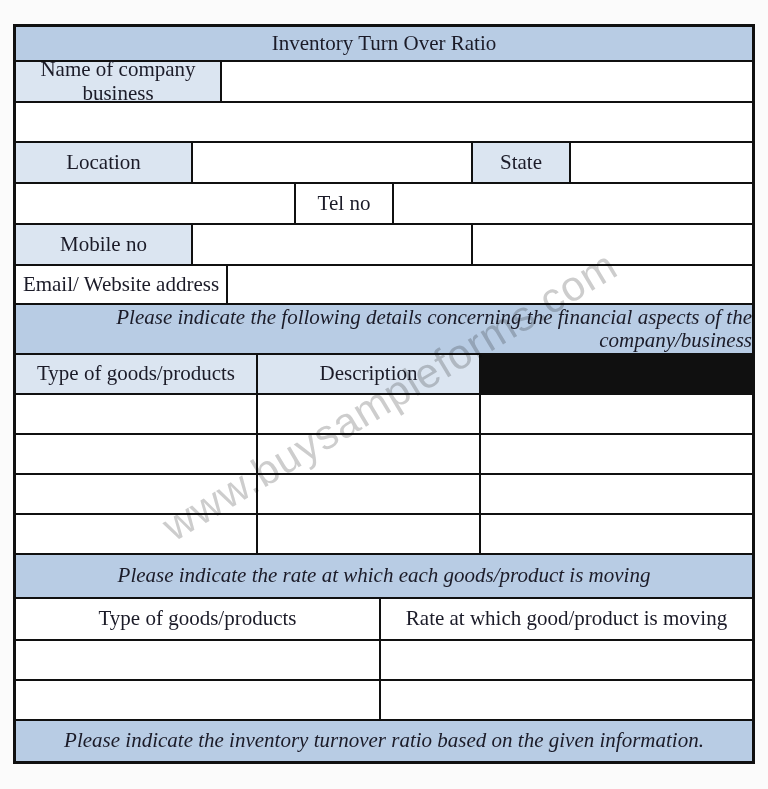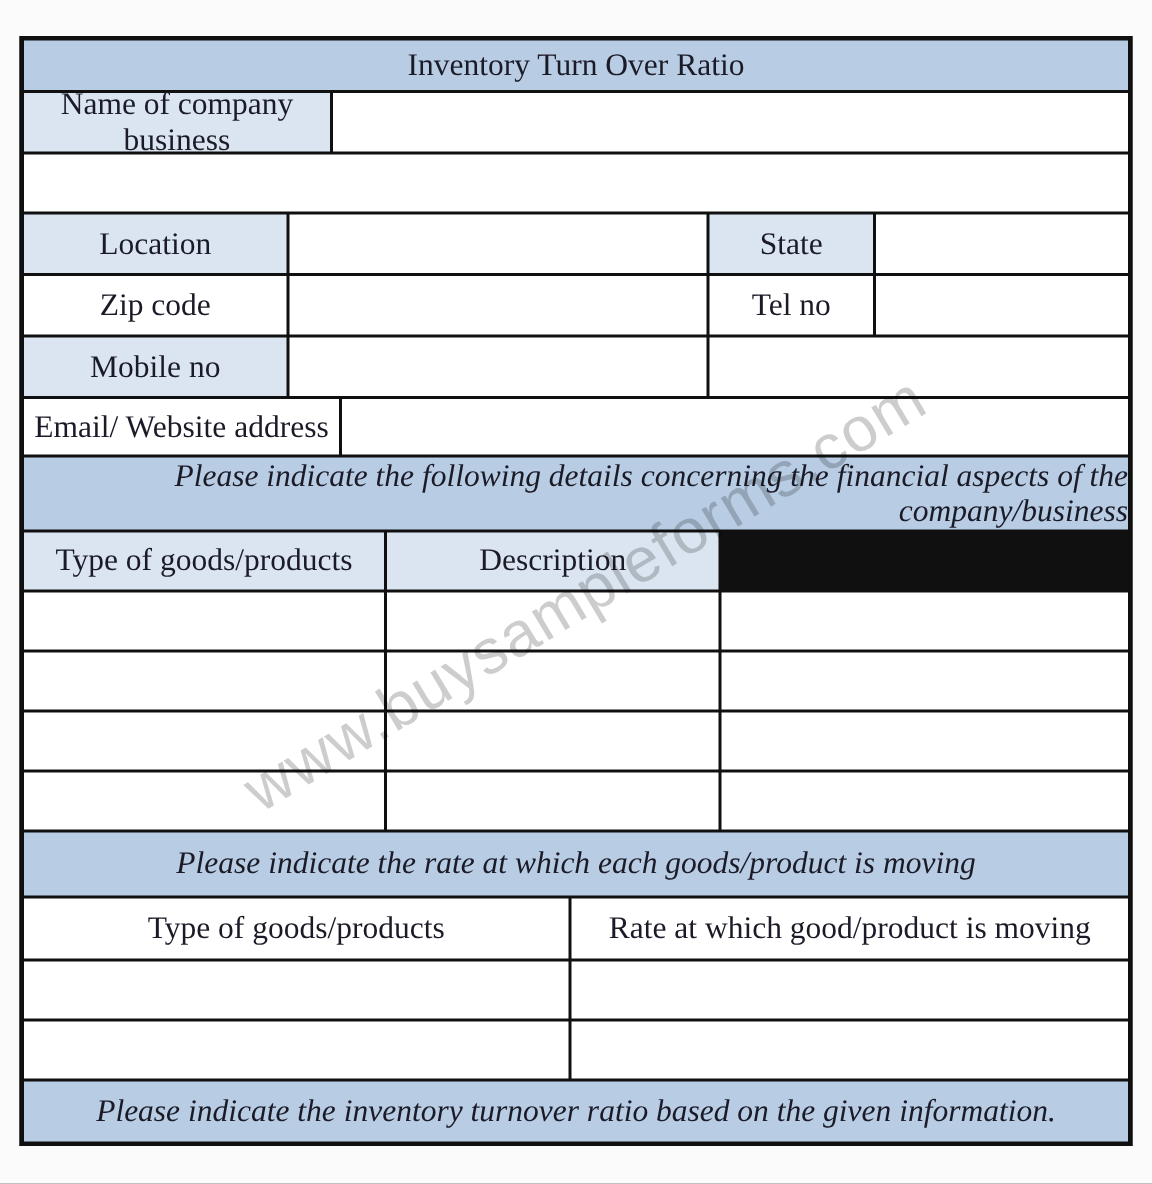--- a/index.html
+++ b/index.html
@@ -54,21 +54,21 @@
   .h-trow{height:38px;}
   .h-sec2{height:42px;}
   .h-t2head{height:40px;}
   .h-final{height:40px;}
 
   
   .w-label{width:204px;}
   .w-email-label{width:210px;}
   .w-loc{width:175px;}
   .w-loc-field{width:278px;}
-  .w-state{width:109px;}
+  .w-state{width:96px;}
   .w-t1c1{width:240px;}
   .w-t1c2{width:221px;}
   .w-t2c1{width:363px;}
 
   .watermark{
     position:absolute;
     left:390px; top:396px;
     transform:translate(-50%,-50%) rotate(-31deg);
     font-family:"Liberation Sans", sans-serif;
     font-size:42px;
@@ -100,21 +100,20 @@
   </div>
 
   <div class="row h-field">
     <div class="cell blue w-loc">Location</div>
     <div class="cell w-loc-field"></div>
     <div class="cell blue w-state">State</div>
     <div class="cell flex1"></div>
   </div>
 
   <div class="row h-field">
-    <div class="cell w-loc">Zip code</div>
     <div class="cell w-loc-field"></div>
     <div class="cell w-state">Tel no</div>
     <div class="cell flex1"></div>
   </div>
 
   <div class="row h-field">
     <div class="cell blue w-loc">Mobile no</div>
     <div class="cell w-loc-field"></div>
     <div class="cell flex1"></div>
   </div>

